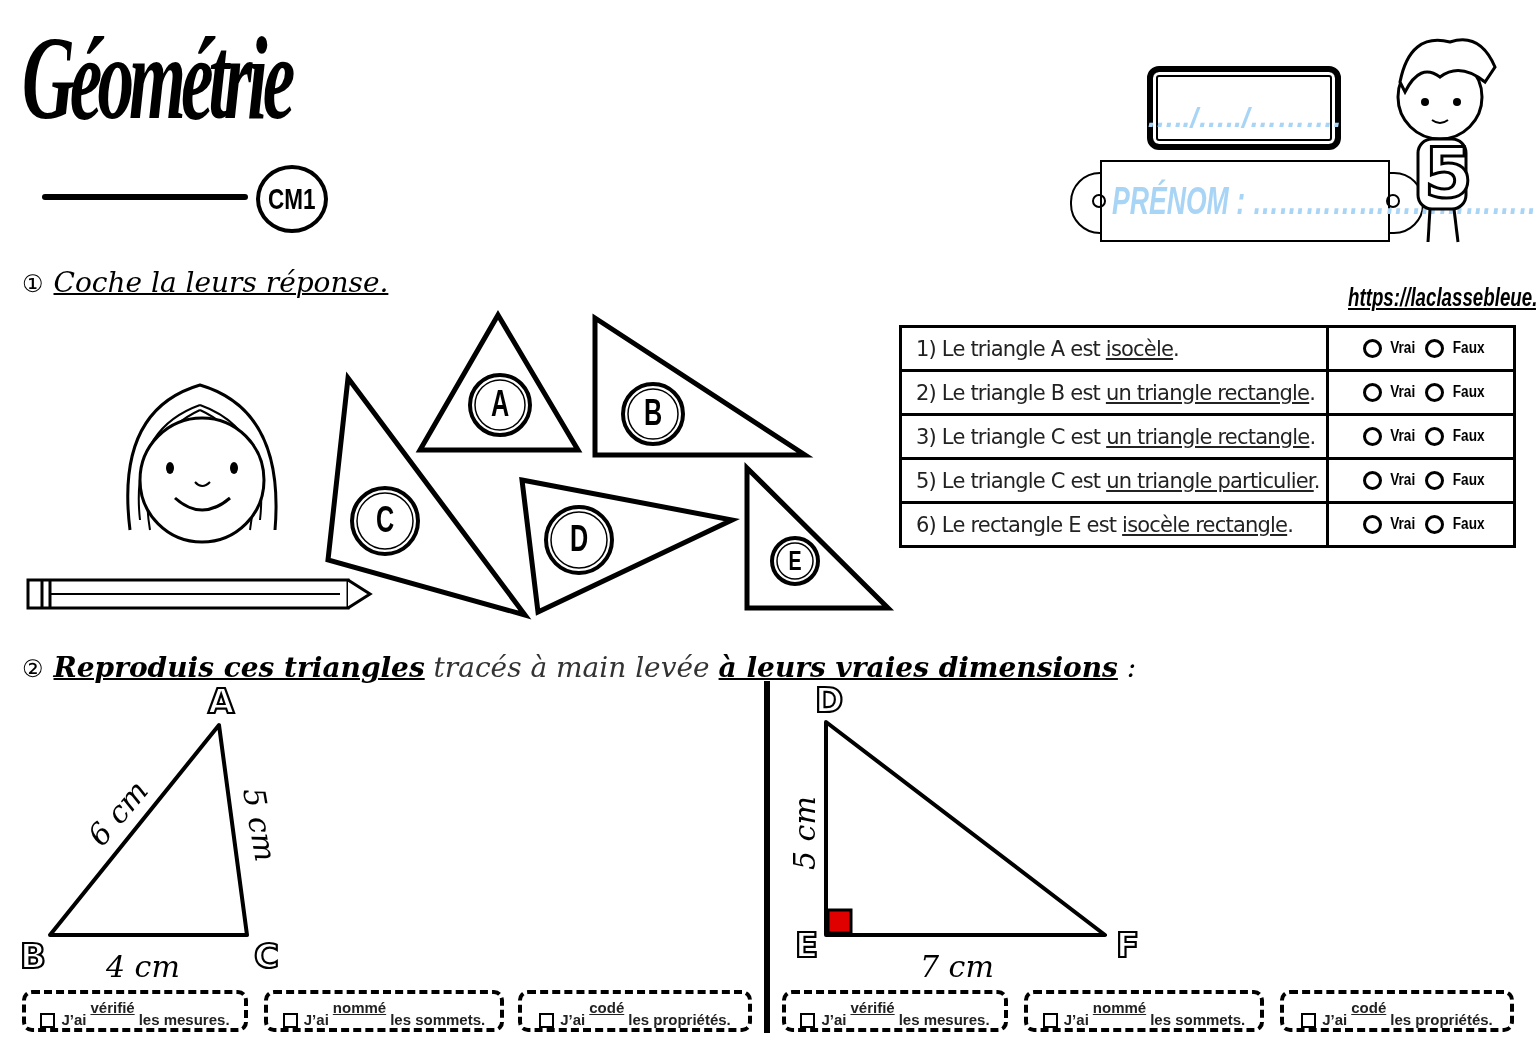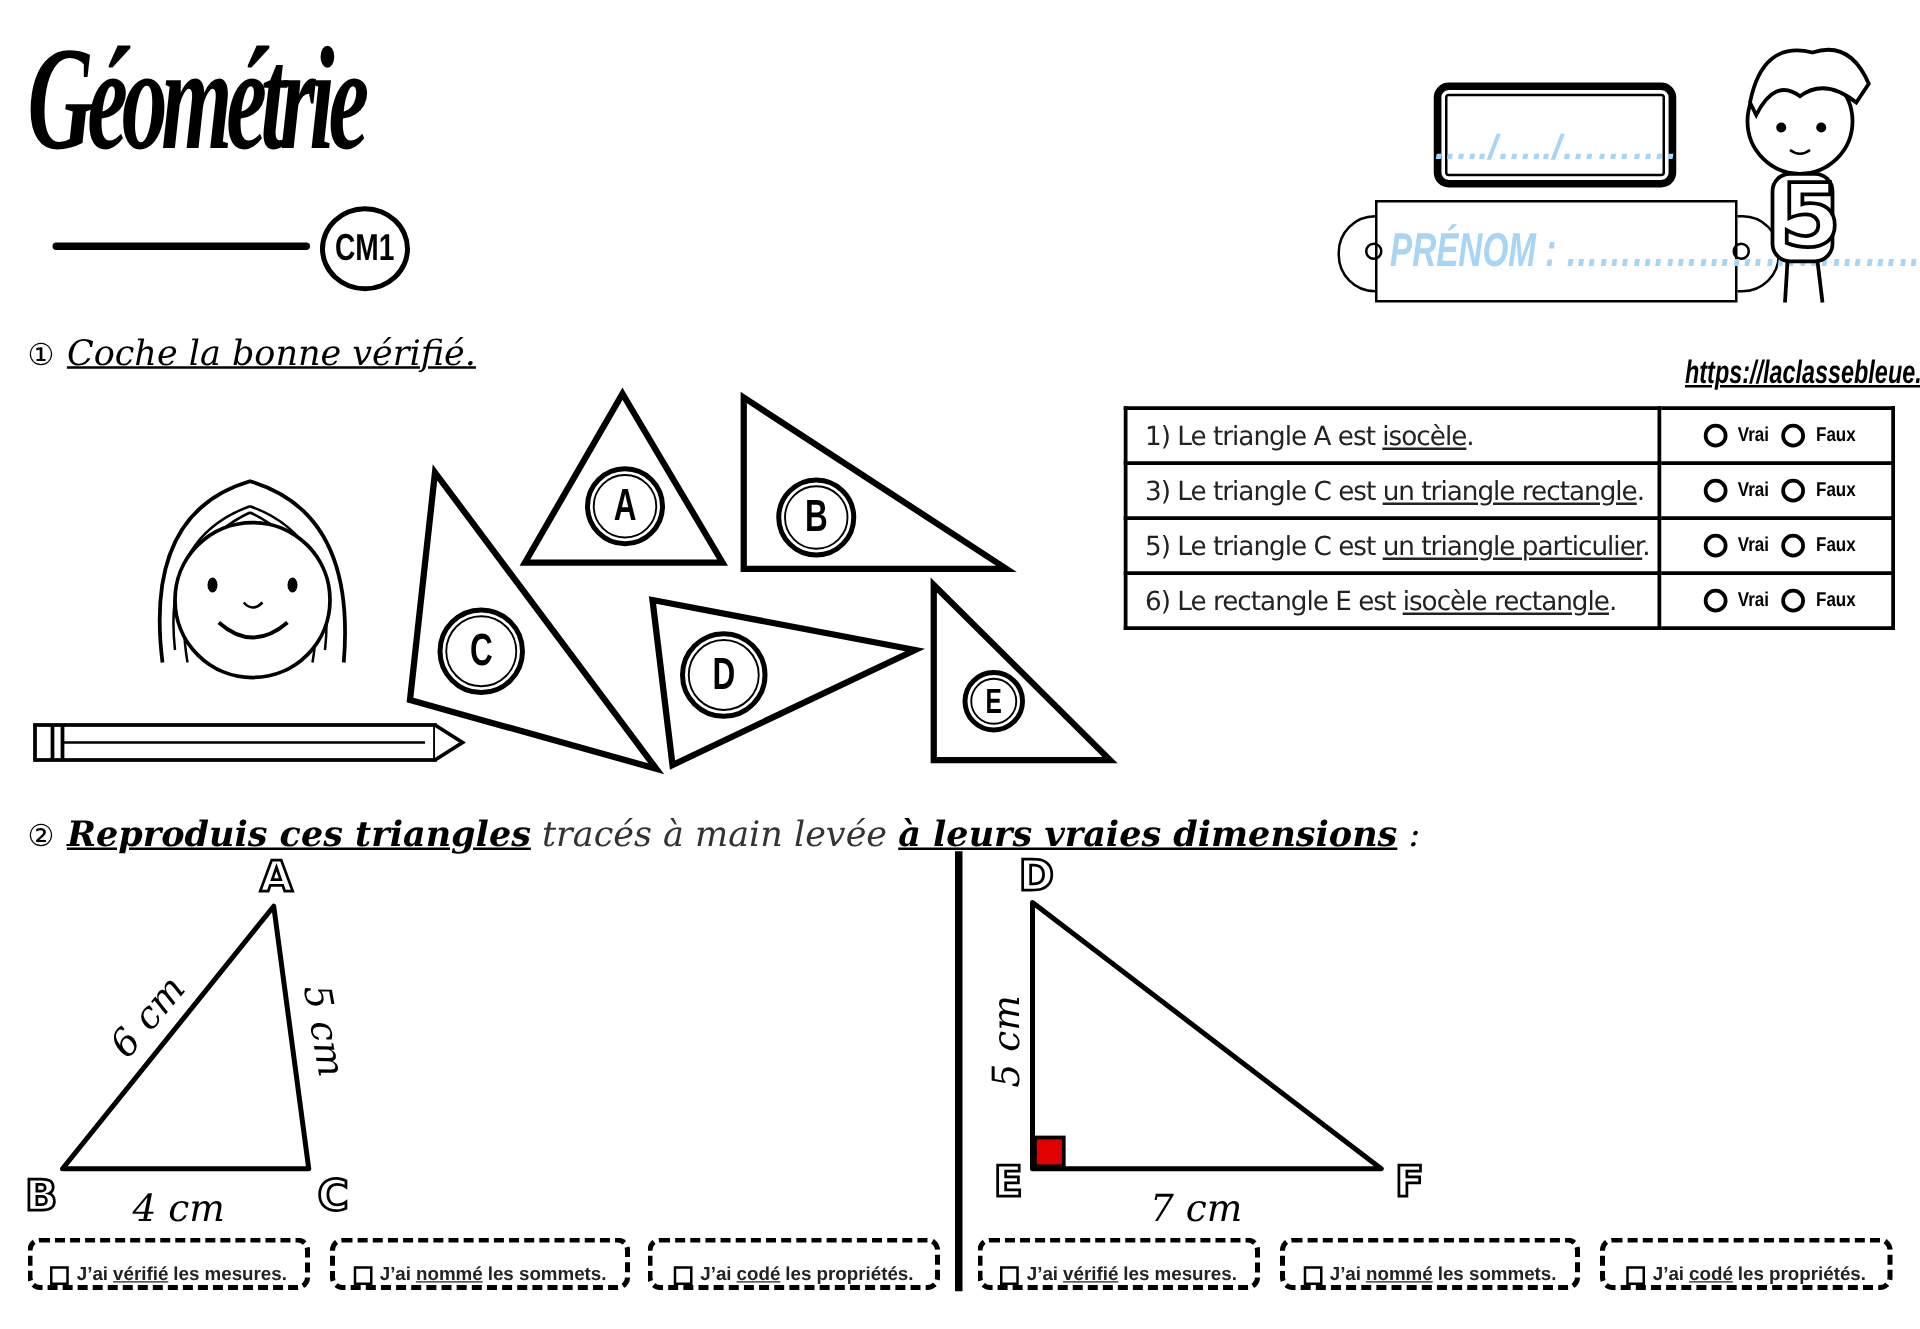--- a/index.html
+++ b/index.html
@@ -23,21 +23,21 @@
   .qtable { left:899px; top:325px; width:617px; border-collapse:collapse; }
   .qtable td { border:3px solid #000; height:41px; padding:0; font-size:22px; }
   .qtable td.q { width:410px; padding-left:14px; font-family:"DejaVu Sans", sans-serif; font-size:21px; letter-spacing:-0.8px; color:#222; }
   .qtable td.q .u { text-decoration:underline; }
   .qtable td.a { text-align:center; font-weight:bold; font-size:16px; white-space:nowrap; }
   .radio { display:inline-block; width:13px; height:13px; border:3px solid #000; border-radius:50%; vertical-align:middle; margin-right:6px; margin-left:8px; }
   .opt { display:inline-block; transform:scaleX(0.85); }
   .divider { left:764px; top:681px; width:6px; height:352px; background:#000; }
   .checkbox-card { height:42px; border:4px dashed #000; border-radius:10px; box-sizing:border-box; display:flex; align-items:flex-end; justify-content:center; font-size:15px; font-weight:bold; color:#222; white-space:nowrap; }
   .checkbox-card .box { display:inline-block; width:11px; height:11px; border:2px solid #000; margin-right:6px; }
-  .checkbox-card .u { text-decoration:underline; margin:0 4px; }
+  .checkbox-card .u { text-decoration:underline; margin:12px 4px; }
   svg { position:absolute; overflow:visible; }
   .vlabel { font-family:"DejaVu Sans", sans-serif; font-weight:bold; font-size:34px; fill:#fff; stroke:#000; stroke-width:2.2px; }
   .measure { font-family:"DejaVu Serif", serif; font-style:italic; font-size:30px; }
 </style>
 </head>
 <body>
 
 <div class="abs title">Géométrie</div>
 <div class="abs title-underline"></div>
 <div class="abs level-badge">
@@ -63,21 +63,21 @@
   <path d="M52 98 Q60 104 68 98" fill="none" stroke="#000" stroke-width="2"></path>
   <rect x="38" y="117" width="48" height="70" rx="14" fill="#fff" stroke="#000" stroke-width="3"></rect>
   <text x="44" y="175" font-size="70" font-family="DejaVu Sans, sans-serif" font-weight="bold" fill="#fff" stroke="#000" stroke-width="3">5</text>
   <line x1="50" y1="187" x2="48" y2="220" stroke="#000" stroke-width="3"></line>
   <line x1="74" y1="187" x2="78" y2="220" stroke="#000" stroke-width="3"></line>
 </svg>
 
 <div class="abs site-url">https://laclassebleue.fr/</div>
 
 <div class="abs section-heading" style="left:22px;top:266px;">
-  <span class="num">①</span><span class="u">Coche la bonne vérifié.</span>
+  <span class="num">①</span><span class="u">Coche la leurs réponse.</span>
 </div>
 
 <svg class="abs" style="left:20px;top:370px;" width="360" height="245">
   <path d="M110 160 Q95 40 180 15 Q265 40 255 160" fill="#fff" stroke="#000" stroke-width="3"></path>
   <path d="M120 150 Q110 60 180 35 M240 150 Q250 60 180 35 M130 160 Q115 70 180 40 M230 160 Q245 70 180 40" fill="none" stroke="#000" stroke-width="2"></path>
   <circle cx="182" cy="110" r="62" fill="#fff" stroke="#000" stroke-width="3"></circle>
   <ellipse cx="150" cy="98" rx="4" ry="6"></ellipse>
     <ellipse cx="214" cy="98" rx="4" ry="6"></ellipse>
   <path d="M175 112 Q182 120 190 112" fill="none" stroke="#000" stroke-width="2"></path>
   <path d="M155 128 Q182 152 210 128" fill="none" stroke="#000" stroke-width="3"></path>
@@ -121,20 +121,24 @@
 <div class="abs" style="left:559px;top:518px;font-size:36px;font-weight:bold;width:40px;text-align:center;transform:scaleX(0.7);">D</div>
 <div class="abs" style="left:780px;top:545px;font-size:28px;font-weight:bold;width:30px;text-align:center;transform:scaleX(0.7);">E</div>
 
 <table class="abs qtable">
   <tbody>
     <tr>
       <td class="q"><span>1)</span> <span>Le triangle A est </span><span class="u">isocèle</span><span>.</span></td>
       <td class="a"><span class="radio"></span><span class="opt">Vrai</span><span class="radio"></span><span class="opt">Faux</span></td>
     </tr>
     <tr>
+      <td class="q"><span>2)</span> <span>Le triangle B est </span><span class="u">un triangle rectangle</span><span>.</span></td>
+      <td class="a"><span class="radio"></span><span class="opt">Vrai</span><span class="radio"></span><span class="opt">Faux</span></td>
+    </tr>
+    <tr>
       <td class="q"><span>3)</span> <span>Le triangle C est </span><span class="u">un triangle rectangle</span><span>.</span></td>
       <td class="a"><span class="radio"></span><span class="opt">Vrai</span><span class="radio"></span><span class="opt">Faux</span></td>
     </tr>
     <tr>
       <td class="q"><span>5)</span> <span>Le triangle C est </span><span class="u">un triangle particulier</span><span>.</span></td>
       <td class="a"><span class="radio"></span><span class="opt">Vrai</span><span class="radio"></span><span class="opt">Faux</span></td>
     </tr>
     <tr>
       <td class="q"><span>6)</span> <span>Le rectangle E est </span><span class="u">isocèle rectangle</span><span>.</span></td>
       <td class="a"><span class="radio"></span><span class="opt">Vrai</span><span class="radio"></span><span class="opt">Faux</span></td>

